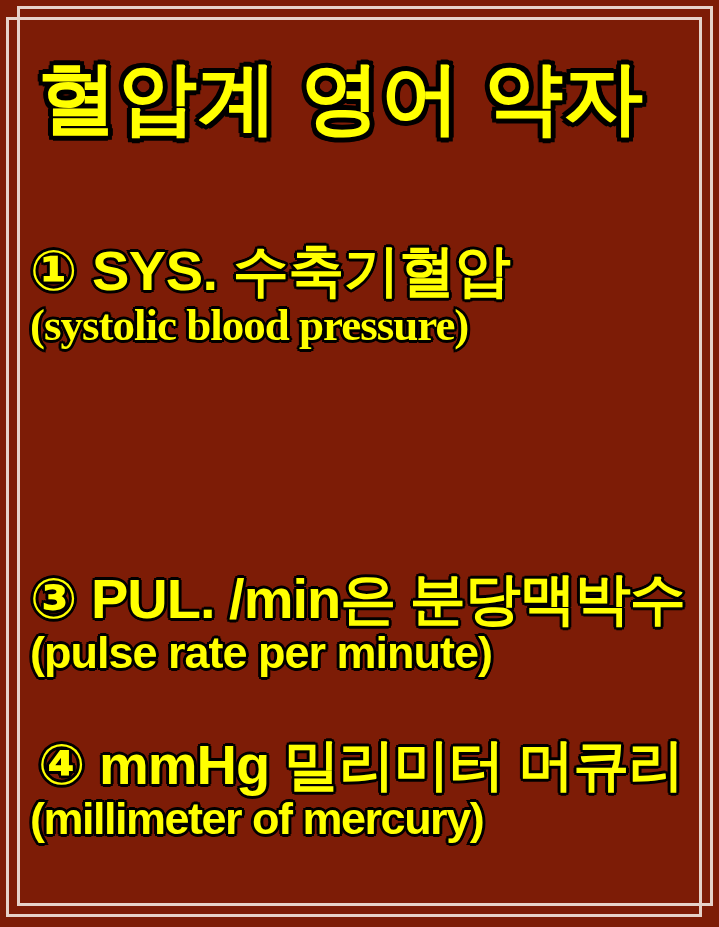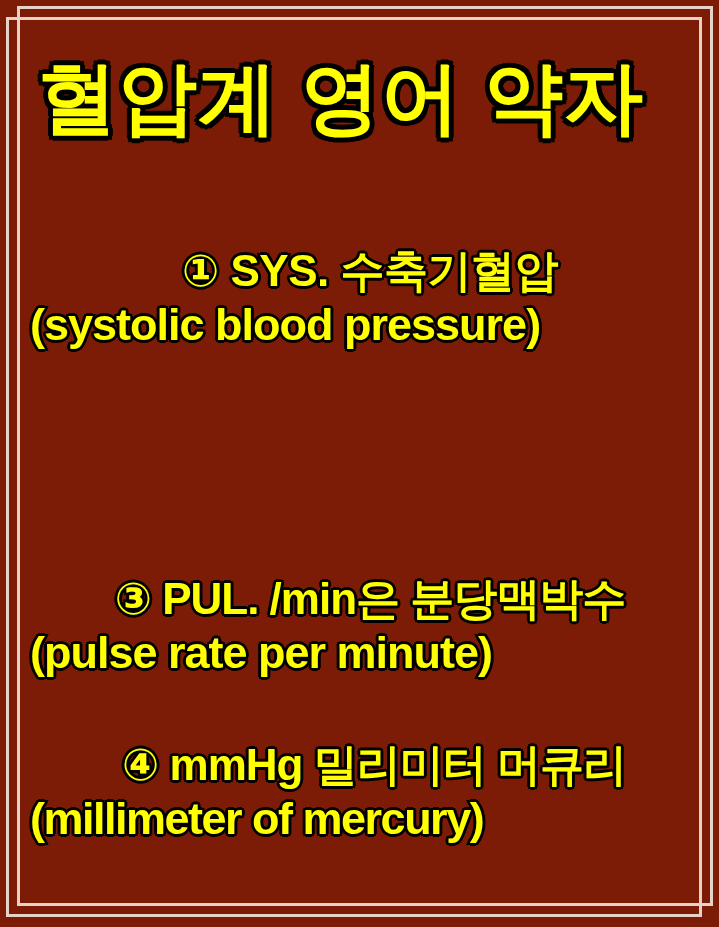--- a/index.html
+++ b/index.html
@@ -86,41 +86,40 @@
        0   -5px 0 #000,  0    5px 0 #000;
   }
 
   .entry {
     position: absolute;
     left: 30px;
     width: 680px;
   }
 
   .entry-korean {
-    font-size: 44px;
+    font-size: 56px;
     line-height: 54px;
-    text-align: center;
   }
 
   .entry-english {
     font-size: 45px;
     line-height: 54px;
     letter-spacing: -1.2px;
   }
 
   #entry-1 { top: 228px; }
   #entry-2 { top: 388px; }
   #entry-3 { top: 556px; }
   #entry-4 { top: 722px; }
 
   #entry-3 .entry-korean { letter-spacing: -1px; }
   #entry-4 .entry-korean { letter-spacing: -1px; padding-left: 8px; }
   #entry-4 .entry-english { letter-spacing: -1.5px; }
   #entry-2 .entry-english { letter-spacing: -2px; }
-  #entry-1 .entry-english { letter-spacing: -1px; }
+  #entry-1 .entry-english { letter-spacing: -1px; font-family: Liberation Serif, serif; }
   #entry-3 .entry-english { letter-spacing: -1px; }
 </style>
 </head>
 <body>
 
 <div id="slide">
 
   <div class="frame frame-outer"></div>
   <div class="frame frame-inner"></div>
 

